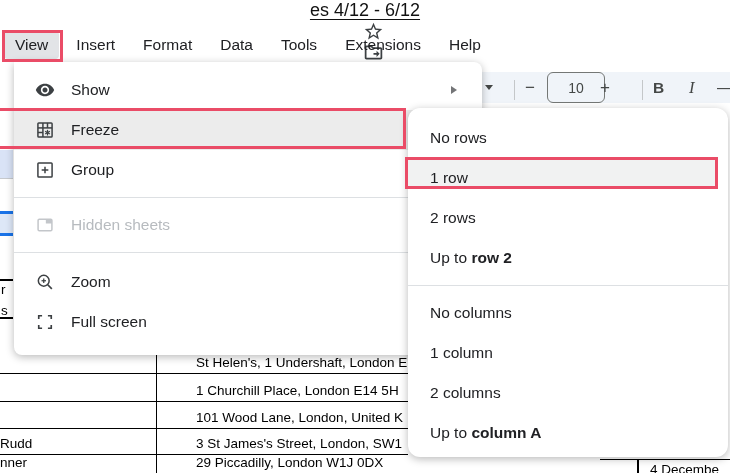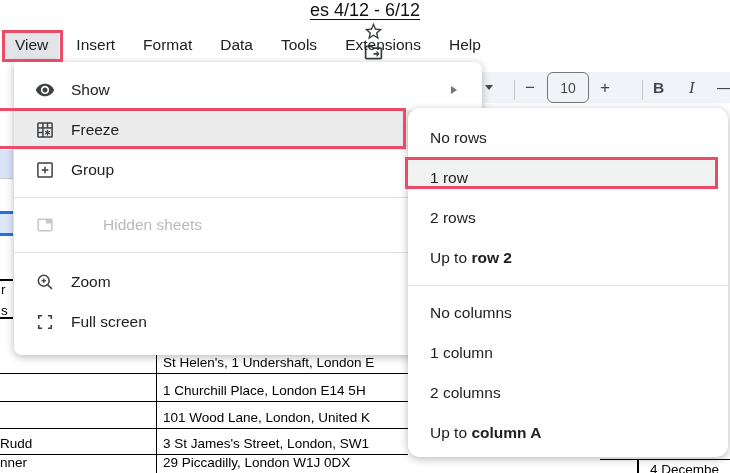--- a/index.html
+++ b/index.html
@@ -22,46 +22,46 @@
 
   
   .toolbar { position:absolute; left:395px; top:72px; width:345px; height:31px; background:#f0f4f9; border-radius:8px; z-index:2; }
   .toolbar .t { position:absolute; top:0; height:31px; display:flex; align-items:center; color:#444746; }
   .t-font { left:15px; font-size:15px; }
   .t-caret { left:90px; }
   .caret-down { width:0; height:0; border-left:4.5px solid transparent; border-right:4.5px solid transparent; border-top:5px solid #444746; }
   .t-div1 { left:119px; } .t-div2 { left:247px; }
   .tool-divider { width:1px; height:20px; background:#c4c7c9; margin-top:5px; }
   .t-minus { left:130px; font-size:17px; }
-  .t-sizebox { left:152px; top:3px; width:42px; height:25px; border:1.5px solid #747775; border-radius:6px; display:flex; align-items:center; justify-content:center; font-size:14px; color:#202124; }
+  .t-sizebox { left:152px; top:3px; width:58px; height:25px; border:1.5px solid #747775; border-radius:6px; display:flex; align-items:center; justify-content:center; font-size:14px; color:#202124; }
   .t-plus { left:205px; font-size:17px; }
   .t-bold { left:258px; font-weight:bold; font-size:15.5px; }
   .t-italic { left:294px; font-family:"Liberation Serif",serif; font-style:italic; font-size:16.5px; }
   .t-more { left:322px; font-size:16px; }
 
   
   .frag { position:absolute; z-index:1; }
   .cellline { background:#000; }
   .fragtxt { font-size:13.5px; color:#000; white-space:nowrap; overflow:hidden; }
 
   .sheet-table { position:absolute; left:0; top:355px; width:408px; height:118px; background:#fff; z-index:1; overflow:hidden; }
-  .srow { display:flex; border-bottom:1.5px solid #000; }
+  .srow { display:flex; border-bottom:1.5px solid #000;gap:33px; }
   .srow:last-child { border-bottom:none; }
   .scell-name { width:157px; border-right:1.5px solid #000; display:flex; align-items:flex-end; padding-bottom:3px; font-size:13.5px; color:#000; white-space:nowrap; overflow:hidden; }
   .scell-addr { flex:1; display:flex; align-items:flex-end; padding:0 0 3px 6px; font-size:13.5px; color:#000; white-space:nowrap; overflow:hidden; }
 
   .br-frag { position:absolute; left:600px; top:459px; width:130px; height:14px; border-top:1.5px solid #000; z-index:1; overflow:hidden; }
   .br-vline { position:absolute; left:37px; top:0; width:1.5px; height:14px; background:#000; }
   .br-text { position:absolute; left:50px; top:2px; font-size:13.5px; color:#000; white-space:nowrap; }
 
   
   .dropdown { position:absolute; left:14px; top:62px; width:468px; height:293px; background:#fff; border-radius:0 8px 8px 8px; box-shadow:0 2px 8px rgba(0,0,0,.28); z-index:10; padding-top:8px; }
   .vm-item { height:40px; display:flex; align-items:center; padding-left:21px; font-size:15.5px; color:#202124; cursor:default; }
   .vm-item.hover { background:#ececec; }
-  .vm-item.disabled { color:#b7bbbf;gap:32px; }
+  .vm-item.disabled { color:#b7bbbf; }
   .vm-icon { width:20px; height:20px; display:flex; align-items:center; justify-content:center; color:#3c4043; flex:none; }
   .vm-item.disabled .vm-icon { color:#c3c6ca; }
   .vm-icon svg { width:20px; height:20px; }
   .vm-label { margin-left:16px; flex:1; white-space:nowrap; }
   .vm-arrow { margin-right:25px; width:0; height:0; border-top:4.5px solid transparent; border-bottom:4.5px solid transparent; border-left:6.5px solid #747577; flex:none; }
   .vm-item.hover .vm-arrow { border-left-color:#1c1d1f; }
   .vm-item.disabled .vm-arrow { border-left-color:#c3c6ca; }
   .menu-divider { height:1px; background:#dde0e3; margin:7px 0; }
   .menu-divider.wide { margin-bottom:9px; }
 

